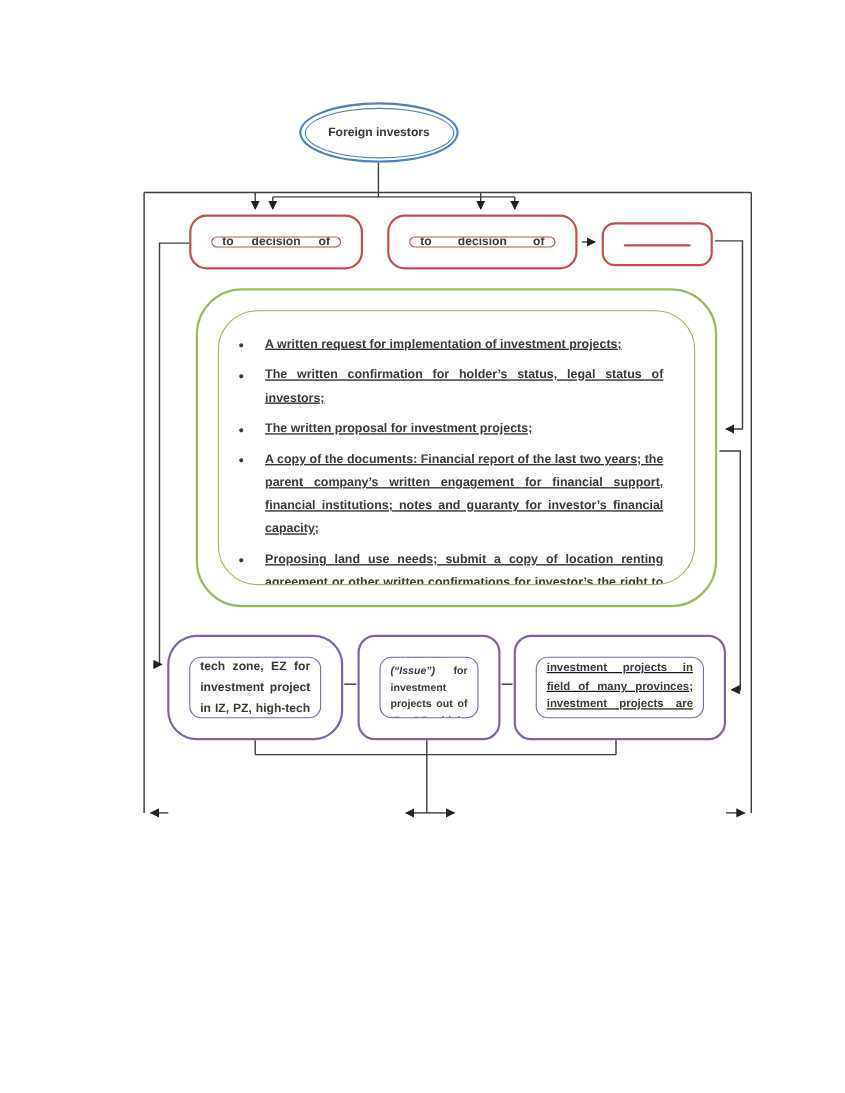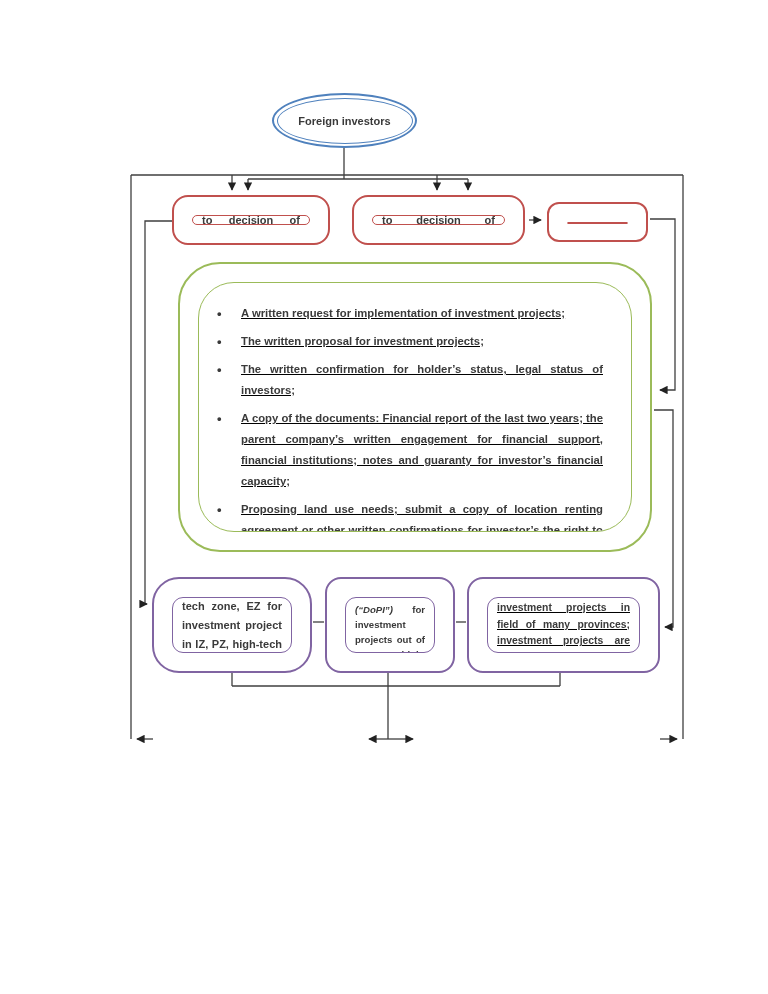--- a/index.html
+++ b/index.html
@@ -111,37 +111,37 @@
   <div class="dbox red" style="left:547px;top:202px;width:101px;height:36px;border-radius:12px;">
     <div class="dbox-inner" style="border-radius:8px;justify-content:flex-end;">
       <div class="dbox-text records-text" style="font-size:11px;">Records</div>
     </div>
   </div>
 
   <div class="dbox green" style="left:178px;top:262px;width:474px;height:290px;text-decoration:underline;">
     <div class="dbox-inner">
       <ul class="bullets">
           <li>A written request for implementation of investment projects;</li>
+          <li>The written confirmation for holder’s status, legal status of investors;</li>
           <li>The written proposal for investment projects;</li>
-          <li>The written confirmation for holder’s status, legal status of investors;</li>
           <li>A copy of the documents: Financial report of the last two years; the parent company’s written engagement for financial support, financial institutions; notes and guaranty for investor’s financial capacity;</li>
           <li>Proposing land use needs; submit a copy of location renting agreement or other written confirmations for investor’s the right to use location for implementation of investment projects;</li>
         </ul>
     </div>
   </div>
 
   <div class="dbox purple" style="left:152px;top:577px;width:160px;height:96px;border-radius:27px;">
     <div class="dbox-inner">
       <div class="dbox-text p1-text">MU of IZ, PZ, high-tech zone, EZ for investment project in IZ, PZ, high-tech zone, EZ</div>
     </div>
   </div>
 
   <div class="dbox purple" style="left:325px;top:577px;width:130px;height:96px;">
     <div class="dbox-inner">
-      <div class="dbox-text p2-text"><span>Department of Planning and Investment </span><span class="it">(“DoPI”)</span><span> for investment projects out of IZ, PZ, high-tech zone, EZ </span><span class="sm">area</span></div>
+      <div class="dbox-text p2-text"><span>Department of Planning and Investment </span><span class="it">(“Issue”)</span><span> for investment projects out of IZ, PZ, high-tech zone, EZ </span><span class="sm">area</span></div>
     </div>
   </div>
 
   <div class="dbox purple" style="left:467px;top:577px;width:193px;height:96px;text-decoration:underline;">
     <div class="dbox-inner">
       <div class="dbox-text p3-text">DoPI which investors place their head office for investment projects in field of many provinces; investment projects are implemented in and out of IZ, PZ, high-tech zone, EZ</div>
     </div>
   </div>
 
 

